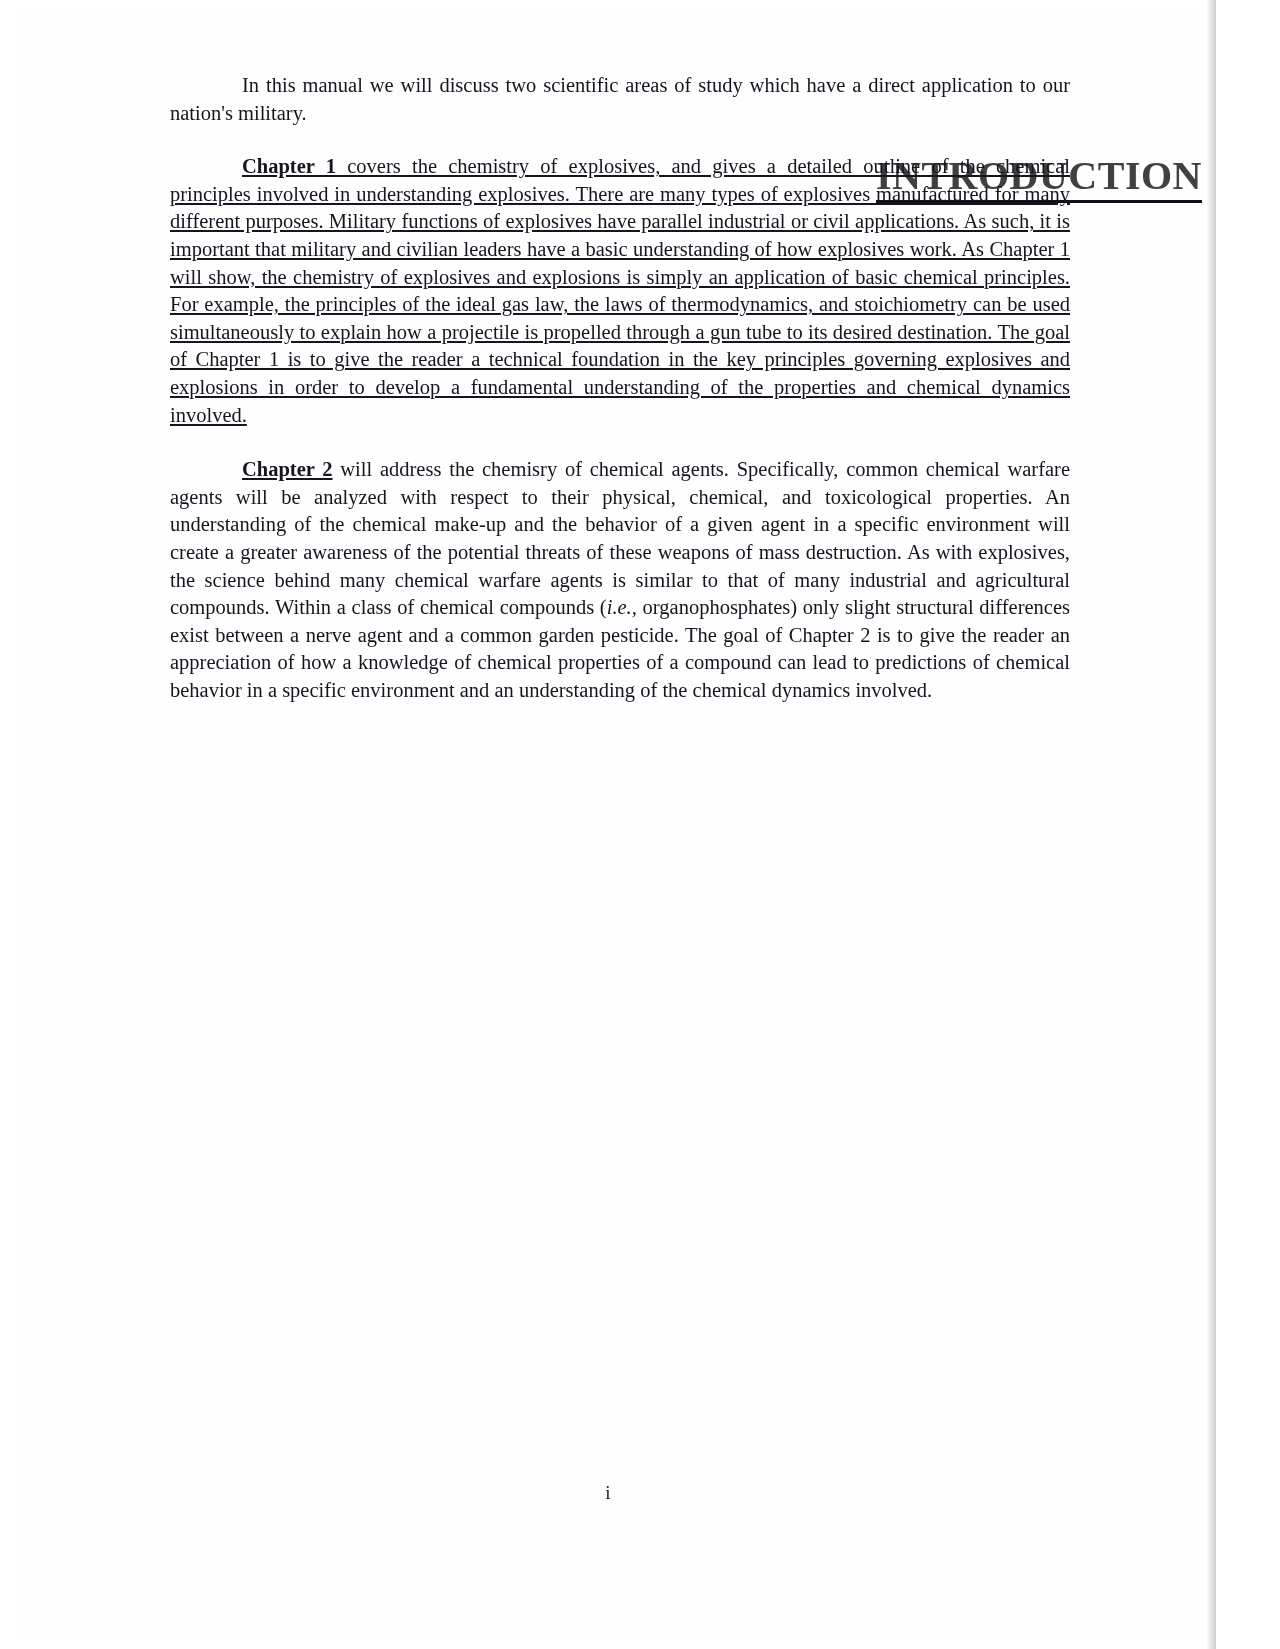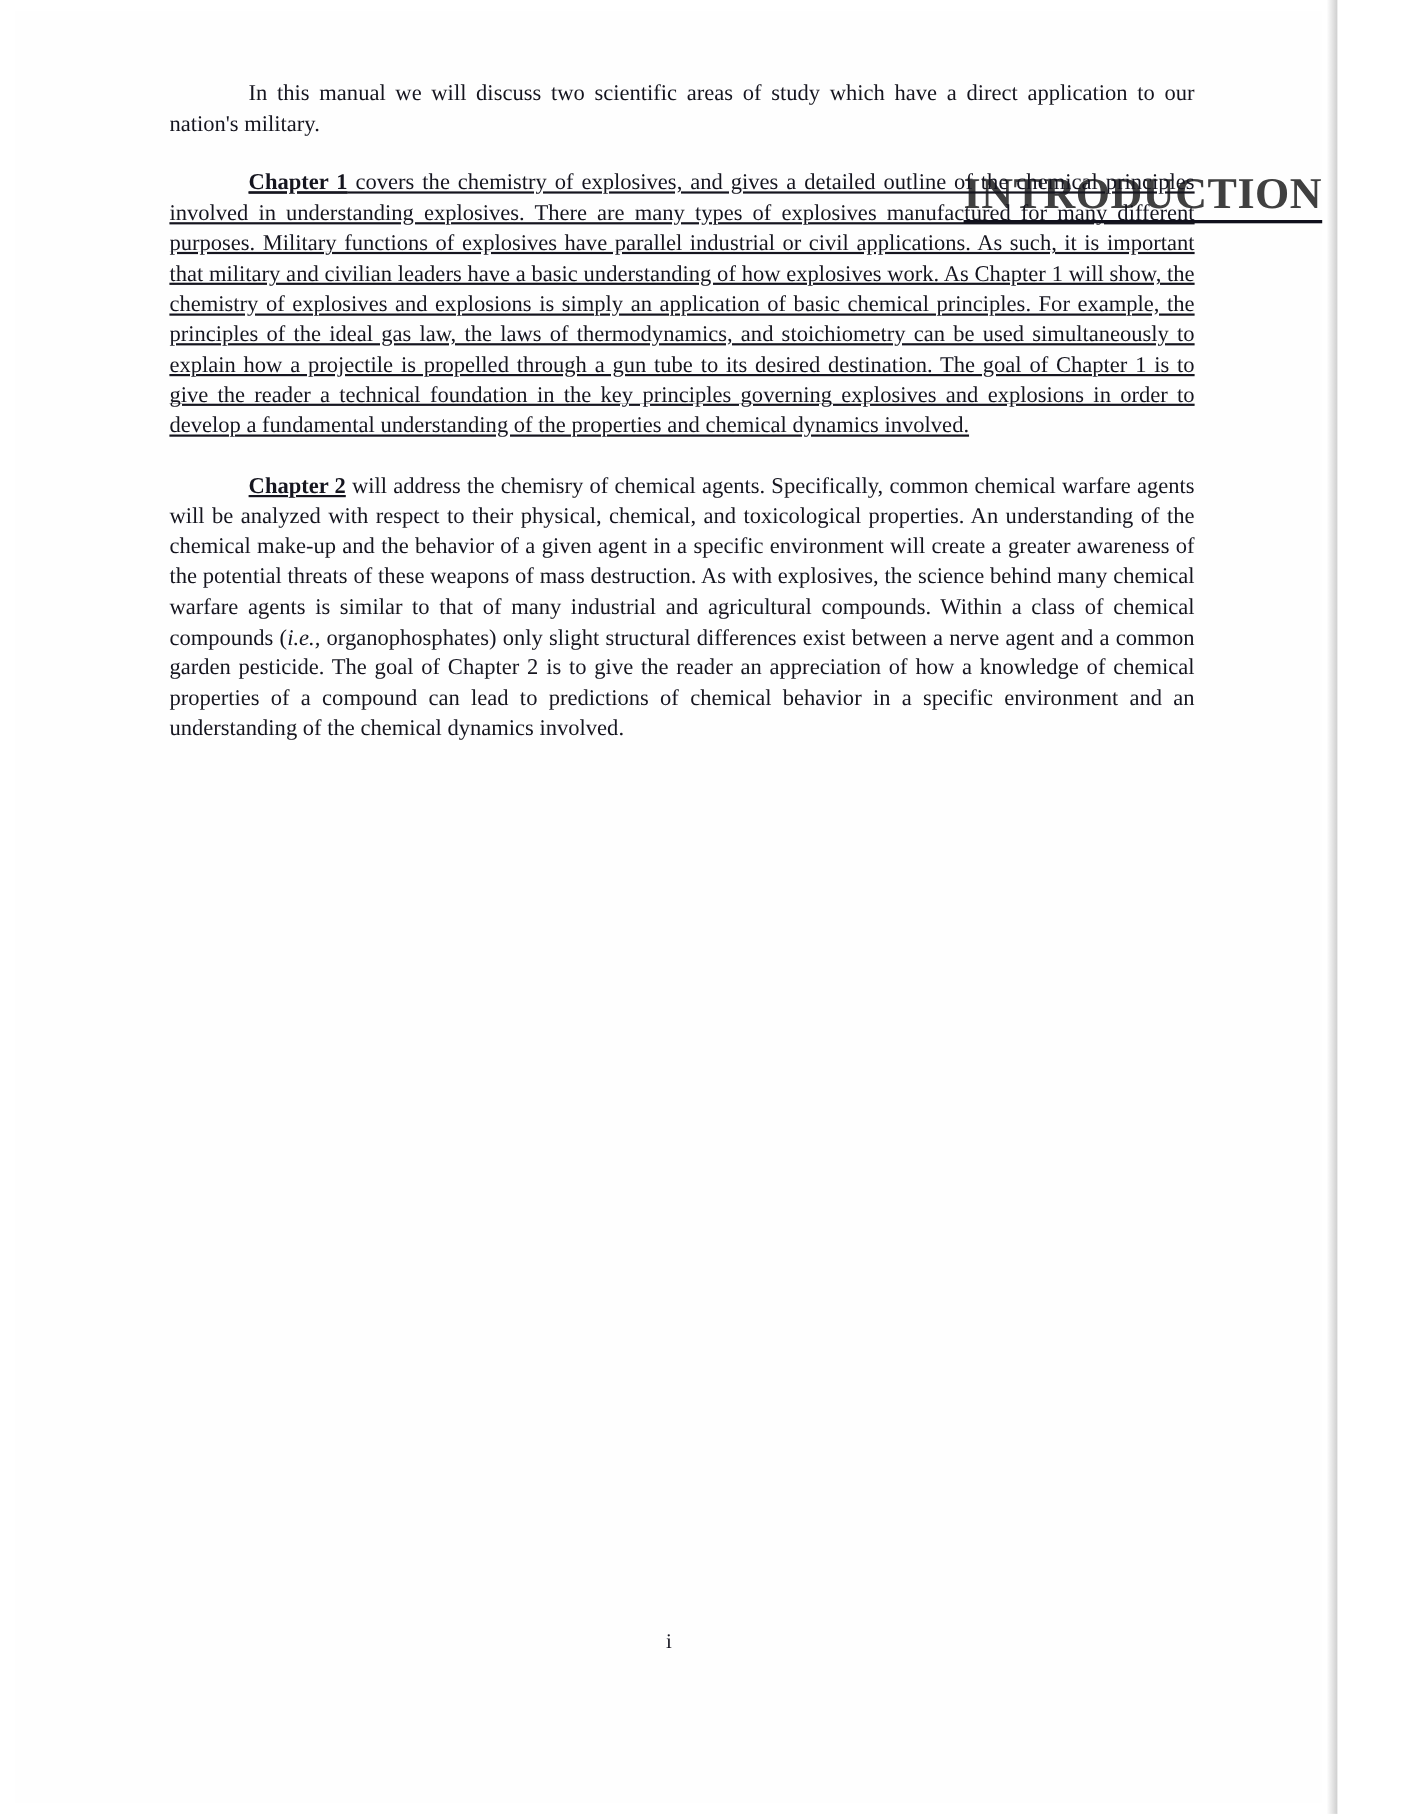--- a/index.html
+++ b/index.html
@@ -63,21 +63,21 @@
   .doc-title span {
     border-bottom: 3px solid #10101c;
     padding-bottom: 2px;
   }
   .para {
     font-size: 20.5px;
     line-height: 27.6px;
     text-align: justify;
     text-indent: 72px;
     color: #15151f;
-    margin: 0;
+    margin: 16px;
     -webkit-hyphens: none;
     hyphens: none;
   }
   .para-1 { margin-top: 62px; }
   .para-2 { margin-top: 26px; text-decoration: underline; }
   .para-3 { margin-top: 27px; font-family: Liberation Serif, serif; }
   .chapter-ref {
     font-weight: bold;
     text-decoration: underline;
   }

